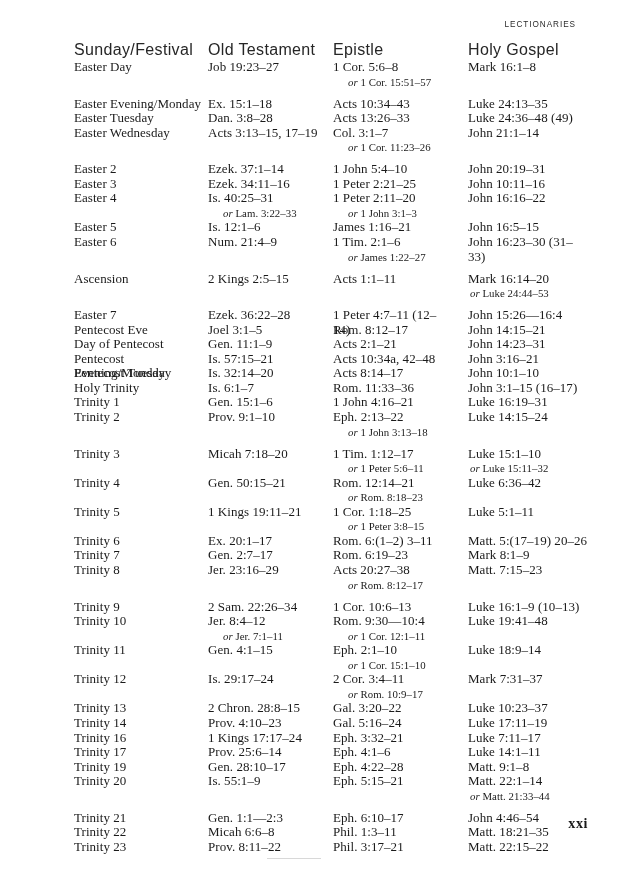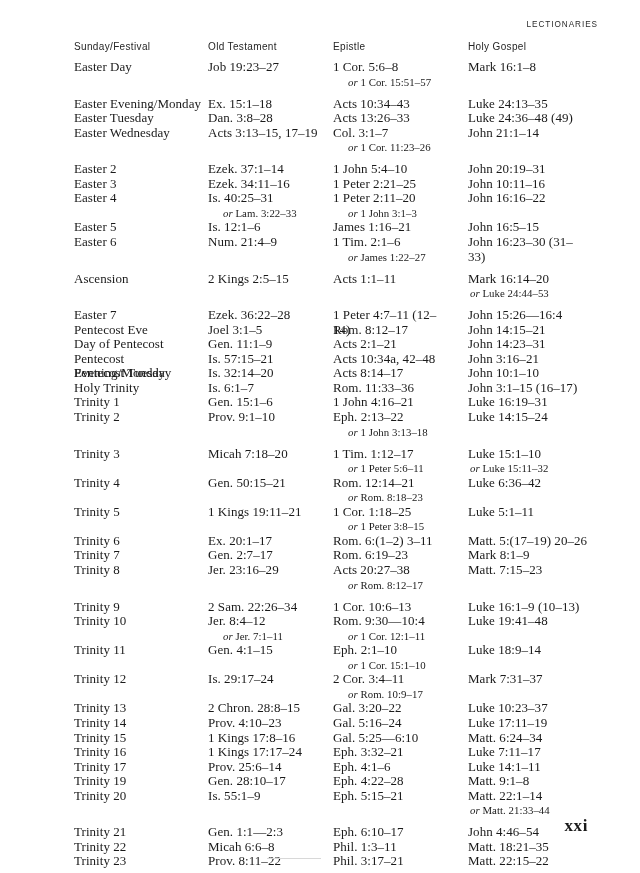--- a/index.html
+++ b/index.html
@@ -12,21 +12,21 @@
     width: 640px;
     height: 873px;
     background: #ffffff;
     font-family: "Liberation Serif", "DejaVu Serif", serif;
     color: #1a1a1a;
     overflow: hidden;
   }
   .running-head {
     position: absolute;
     top: 20px;
-    right: 42px;
+    right: 64px;
     font-family: "Liberation Sans", "DejaVu Sans", sans-serif;
     font-size: 8.2px;
     letter-spacing: 0.95px;
     color: #2a2a2a;
   }
   .table {
     position: absolute;
     top: 41px;
     left: 74px;
     width: 520px;
@@ -40,21 +40,21 @@
     box-sizing: border-box;
     padding-right: 4px;
   }
   .c1 { width: 134px; }
   .c2 { width: 125px; }
   .c3 { width: 122px; }
   .c4 { width: 139px; padding-left: 13px; }
 
   .head-row {
     font-family: "Liberation Sans", "DejaVu Sans", sans-serif;
-    font-size: 10px;
+    font-size: 16px;
     letter-spacing: 0.35px;
     color: #262626;
     height: 19px;
   }
   .data-row {
     font-size: 13px;
     height: 14.55px;
     line-height: 14.55px;
     letter-spacing: 0.05px;
   }
@@ -67,21 +67,21 @@
   .alt-row .col { padding-left: 15px; }
   .alt-row .col:empty { padding-left: 0; }
   .gap { height: 7.5px; }
   .or { font-style: italic; }
 
   .folio {
     position: absolute;
     top: 816px;
     right: 52px;
     font-family: "Liberation Serif", "DejaVu Serif", serif;
-    font-size: 17px;
+    font-size: 14px;
     font-weight: bold;
     letter-spacing: 0.6px;
     color: #1a1a1a;
   }
   .rule {
     position: absolute;
     left: 267px;
     top: 858px;
     width: 54px;
     height: 1px;
@@ -361,26 +361,20 @@
           <div class="col c3">Gal. 3:20–22</div>
           <div class="col c4">Luke 10:23–37</div>
         </div>
         <div class="row data-row">
           <div class="col c1">Trinity 14</div>
           <div class="col c2">Prov. 4:10–23</div>
           <div class="col c3">Gal. 5:16–24</div>
           <div class="col c4">Luke 17:11–19</div>
         </div>
         <div class="row data-row">
-          <div class="col c1">Trinity 15</div>
-          <div class="col c2">1 Kings 17:8–16</div>
-          <div class="col c3">Gal. 5:25—6:10</div>
-          <div class="col c4">Matt. 6:24–34</div>
-        </div>
-        <div class="row data-row">
           <div class="col c1">Trinity 16</div>
           <div class="col c2">1 Kings 17:17–24</div>
           <div class="col c3">Eph. 3:32–21</div>
           <div class="col c4">Luke 7:11–17</div>
         </div>
         <div class="row data-row">
           <div class="col c1">Trinity 17</div>
           <div class="col c2">Prov. 25:6–14</div>
           <div class="col c3">Eph. 4:1–6</div>
           <div class="col c4">Luke 14:1–11</div>

